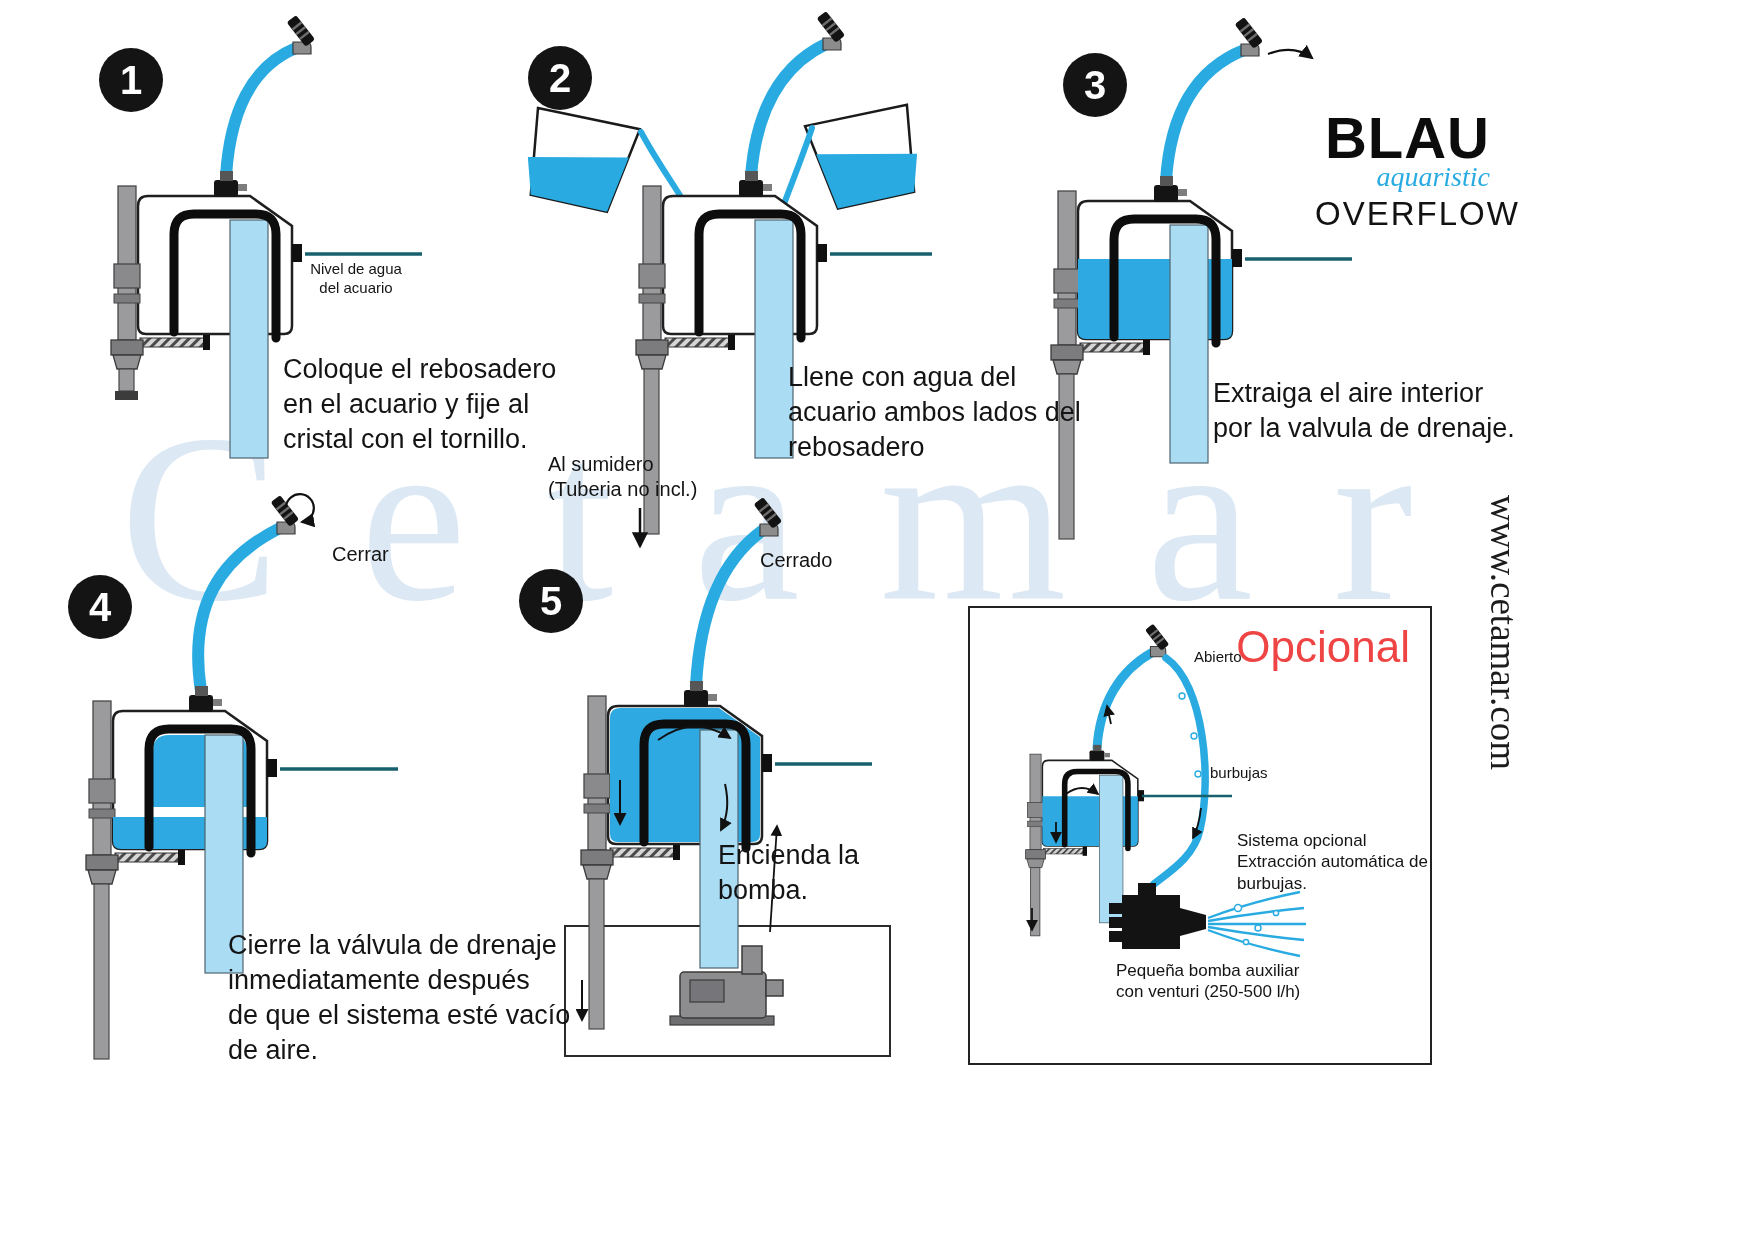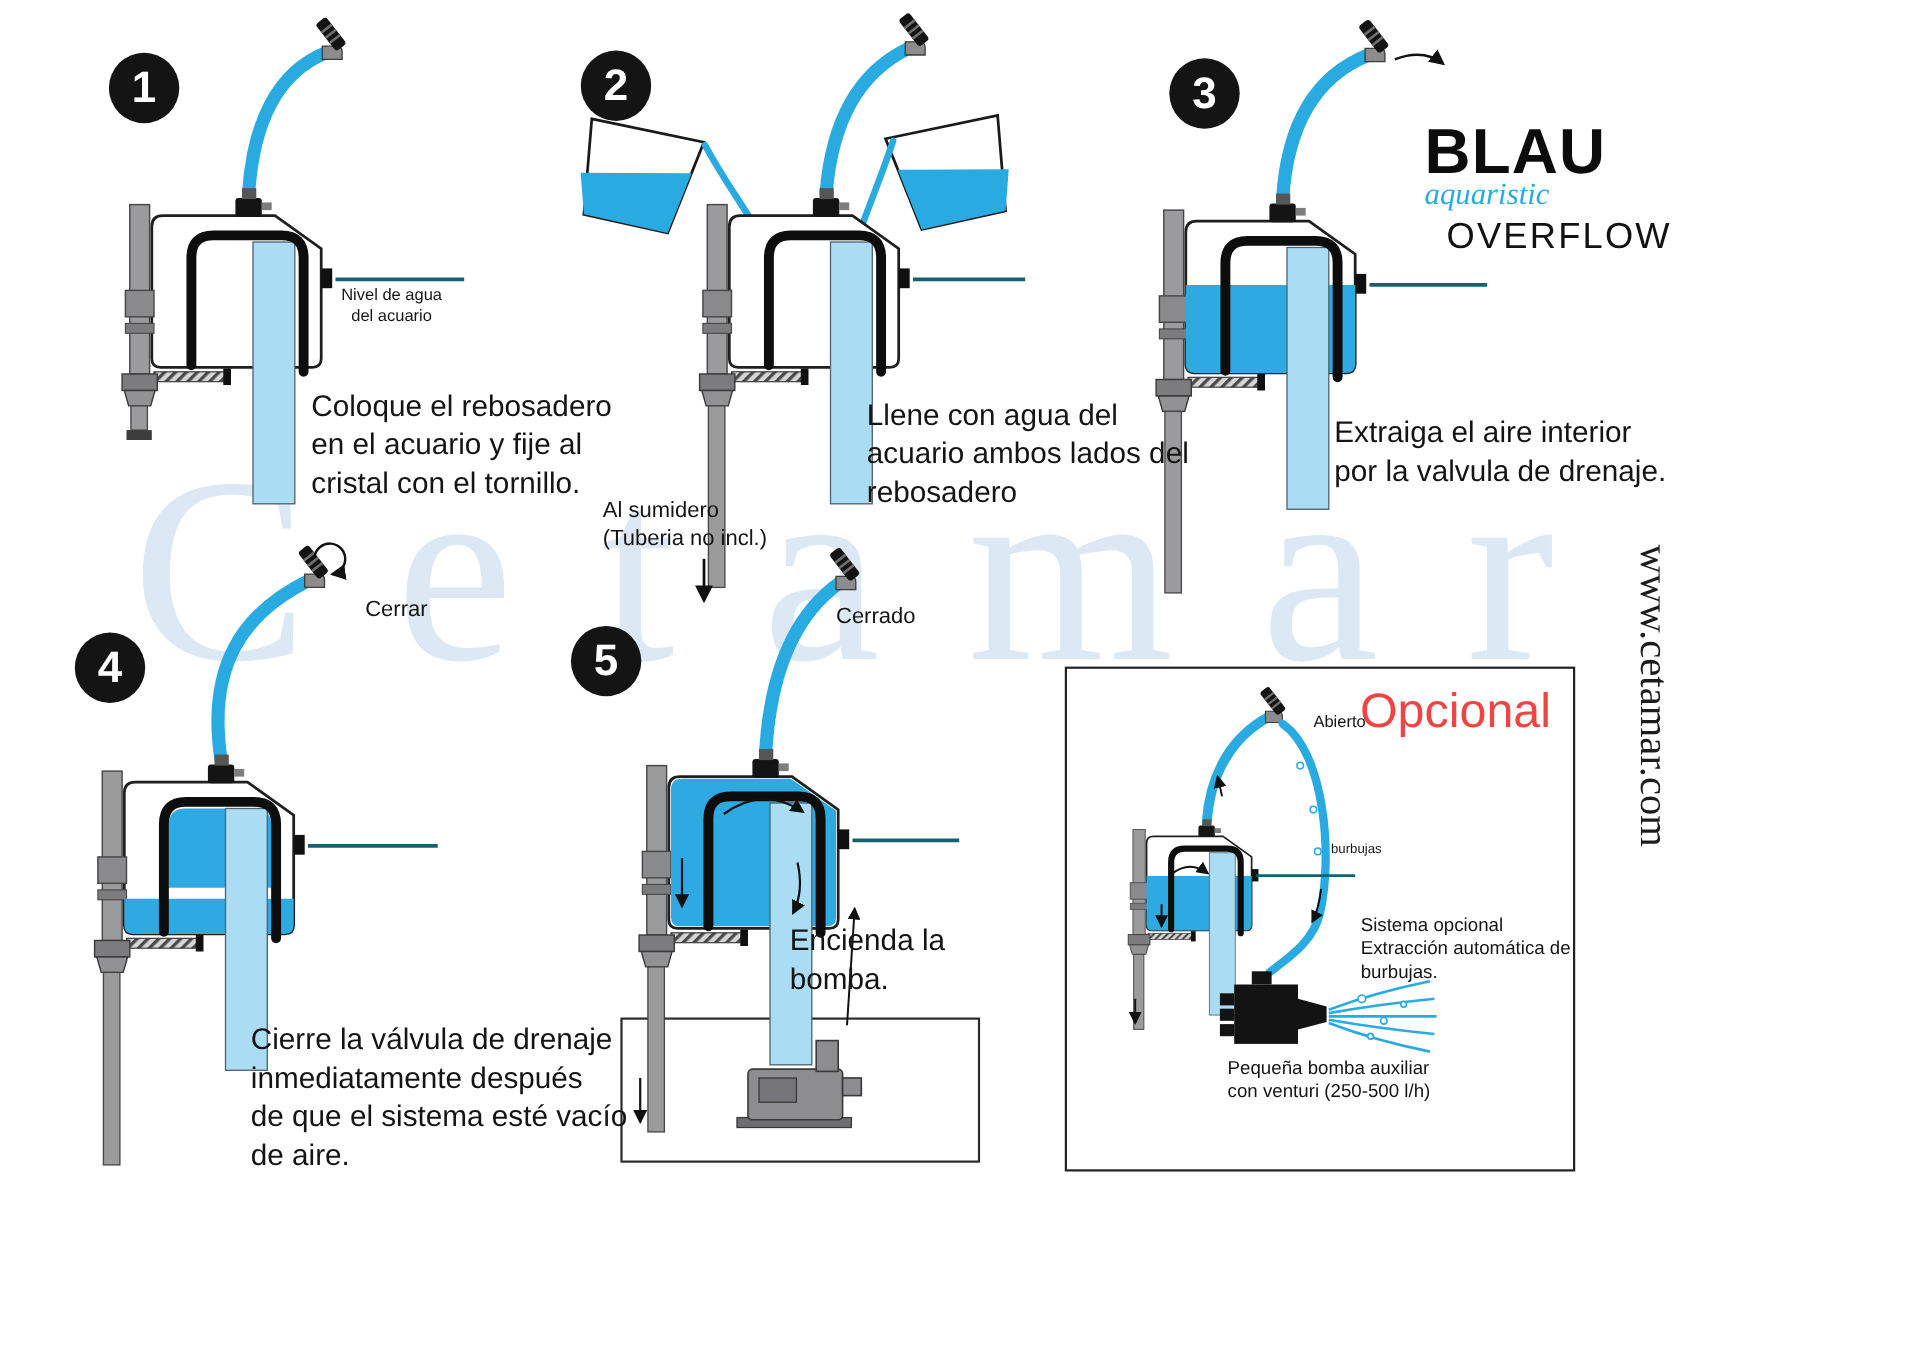--- a/index.html
+++ b/index.html
@@ -27,21 +27,21 @@
     font-family:"Liberation Serif", serif; font-size:240px; line-height:1;
     letter-spacing:80px; color:#dce8f4; user-select:none; white-space:nowrap;
   }
   .website {
     position:absolute; left:1288px; top:611px; width:430px; text-align:center;
     transform:rotate(90deg); font-family:"Liberation Serif", serif;
     font-size:37px; color:#1c1c1c; z-index:2;
   }
   svg.fig { position:absolute; z-index:1; overflow:visible; }
   .panel { position:absolute; border:2.5px solid #222222; z-index:1; background:transparent; }
-  .brand { position:absolute; z-index:2; }
+  .brand { position:absolute; text-align:right; z-index:2; }
   .brand-name { font-size:58px; font-weight:800; letter-spacing:1px; line-height:0.95; color:#0c0c0c; }
   .brand-tag { font-family:"Liberation Serif", serif; font-style:italic; font-size:28px; color:#29abe2; margin-top:-4px; }
   .brand-prod { font-size:33px; letter-spacing:2px; color:#121212; margin-top:2px;margin-left:20px; }
   .opt-title { position:absolute; font-size:44px; color:#ef4444; z-index:3; }
 </style>
 </head>
 <body>
 
 <svg width="0" height="0" style="position:absolute" aria-hidden="true">
   <defs>
@@ -268,19 +268,19 @@
     <g fill="#ffffff" stroke="#29abe2" stroke-width="1.5">
       <circle cx="268" cy="300" r="3.5"></circle>
       <circle cx="288" cy="320" r="3"></circle>
       <circle cx="306" cy="305" r="2.6"></circle>
       <circle cx="276" cy="334" r="2.6"></circle>
     </g>
   </svg>
 
   <div class="opt-title" style="right:20px; top:14px">Opcional</div>
   <div class="small" style="left:224px; top:40px; font-size:15px">Abierto</div>
-  <div class="small" style="left:240px; top:156px; font-size:12px">burbujas</div>
+  <div class="small" style="left:240px; top:156px; font-size:15px">burbujas</div>
   <div class="small" style="left:267px; top:222px; font-size:17px">Sistema opcional
 Extracción automática de
 burbujas.</div>
   <div class="small" style="left:146px; top:352px; font-size:17px">Pequeña bomba auxiliar
 con venturi (250-500 l/h)</div>
 </div>
 
 </body></html>

